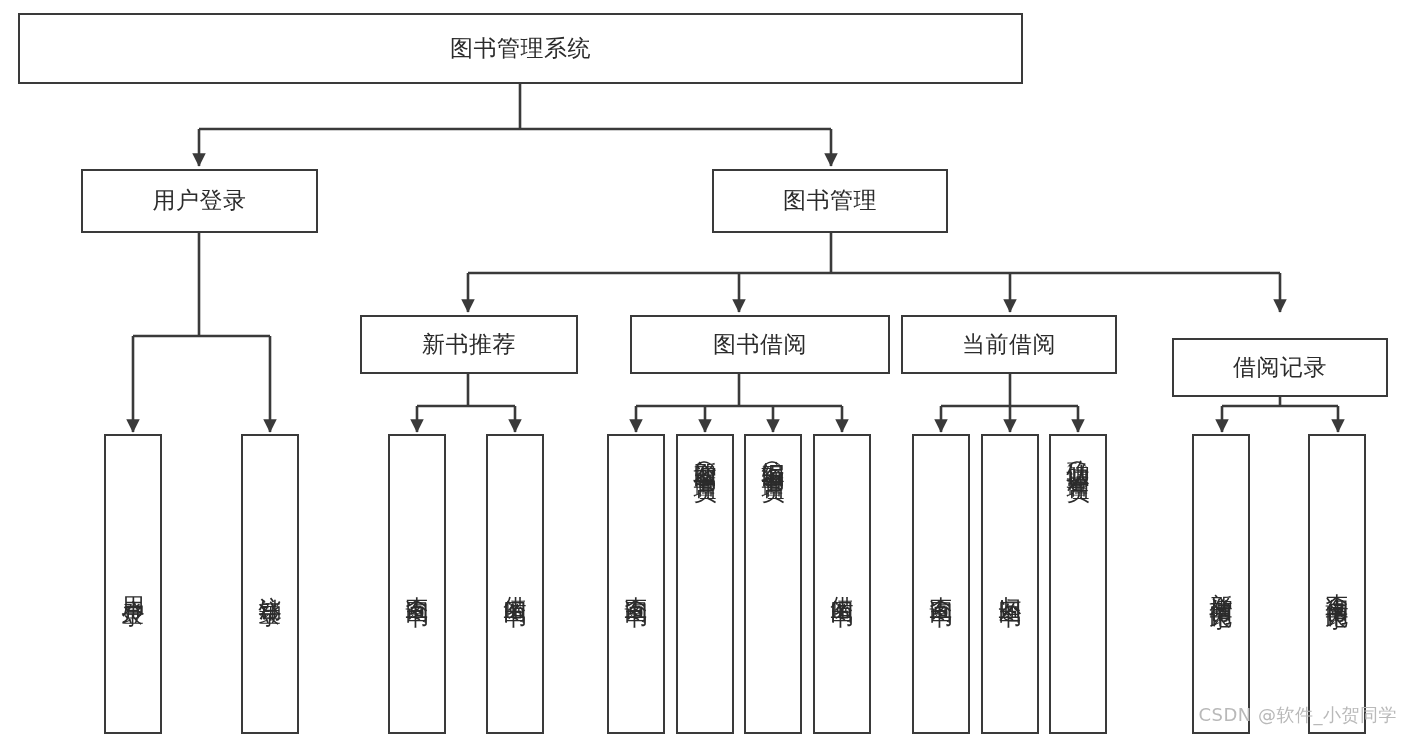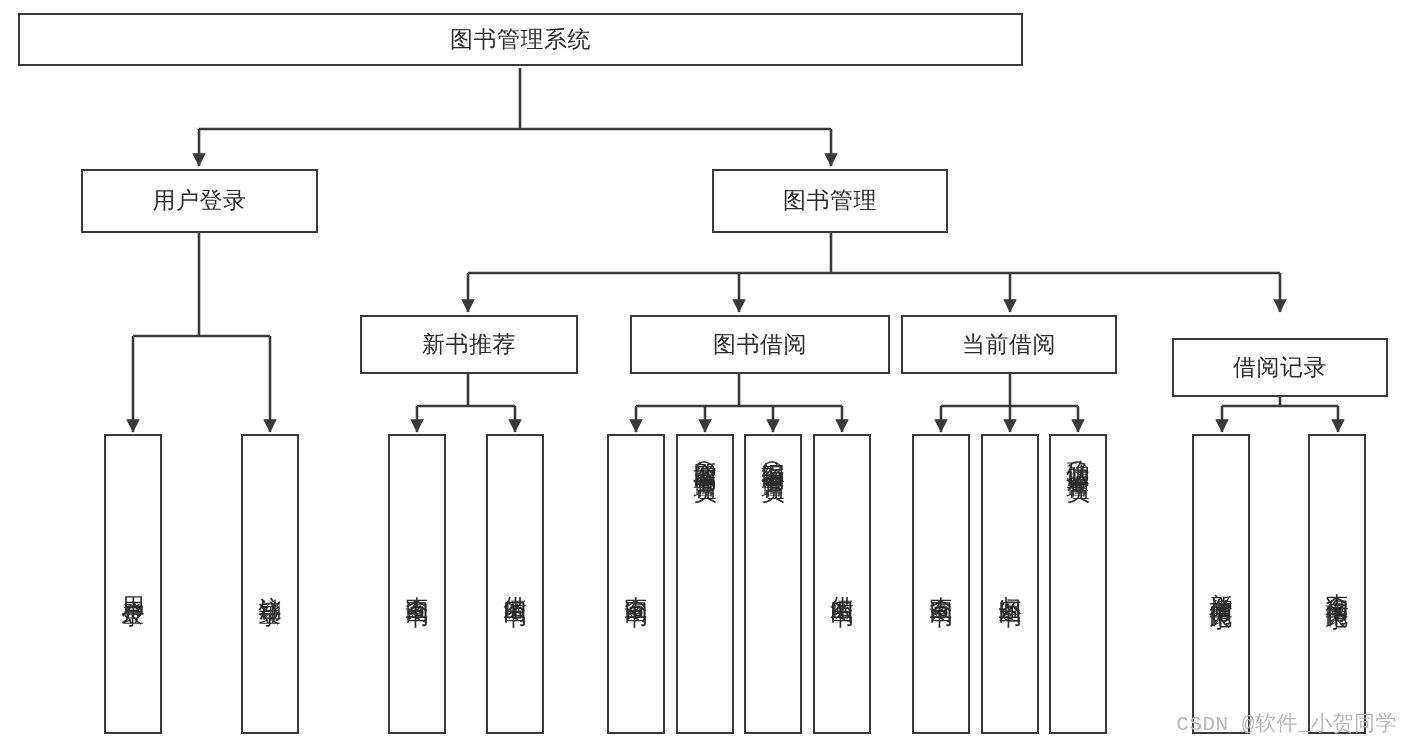--- a/index.html
+++ b/index.html
@@ -62,27 +62,26 @@
     letter-spacing: 3px;
     line-height: 1;
   }
   .node.vertical.centered {
     align-items: center;
     padding-top: 0;
   }
   #watermark {
     position: absolute;
     right: 8px;
-    bottom: 10px;
-    font-size: 21px;
+    bottom: 20px;
+    font-size: 18px;
     color: #b9b9b9;
     letter-spacing: 0.5px;
     z-index: 3;
     white-space: nowrap;
-    font-family: Liberation Mono, monospace;
   }
 </style>
 </head>
 <body>
 
 <div id="diagram-root">
 
   <svg id="edge-layer" viewBox="0 0 1405 747" width="1405" height="747" xmlns="http://www.w3.org/2000/svg">
     <defs>
       <marker id="arrow" viewBox="0 0 10 10" refX="9.4" refY="5" markerWidth="5.2" markerHeight="5.2" orient="auto-start-reverse">
@@ -126,21 +125,21 @@
       <path d="M 1010 406 L 1010 432" marker-end="url(#arrow)"></path>
       <path d="M 1078 406 L 1078 432" marker-end="url(#arrow)"></path>
 
       <path d="M 1280 374 L 1280 406"></path>
       <path d="M 1222 406 L 1338 406"></path>
       <path d="M 1222 406 L 1222 432" marker-end="url(#arrow)"></path>
       <path d="M 1338 406 L 1338 432" marker-end="url(#arrow)"></path>
     </g>
   </svg>
 
-  <div class="node root horizontal" style="left:18px; top:13px; width:1005px; height:53px;">
+  <div class="node root horizontal" style="left:18px; top:13px; width:1005px; height:71px;">
     <span class="node-label">图书管理系统</span>
   </div>
 
   <div class="node horizontal" style="left:81px; top:169px; width:237px; height:64px;">
     <span class="node-label">用户登录</span>
   </div>
   <div class="node horizontal" style="left:712px; top:169px; width:236px; height:64px;">
     <span class="node-label">图书管理</span>
   </div>
 

